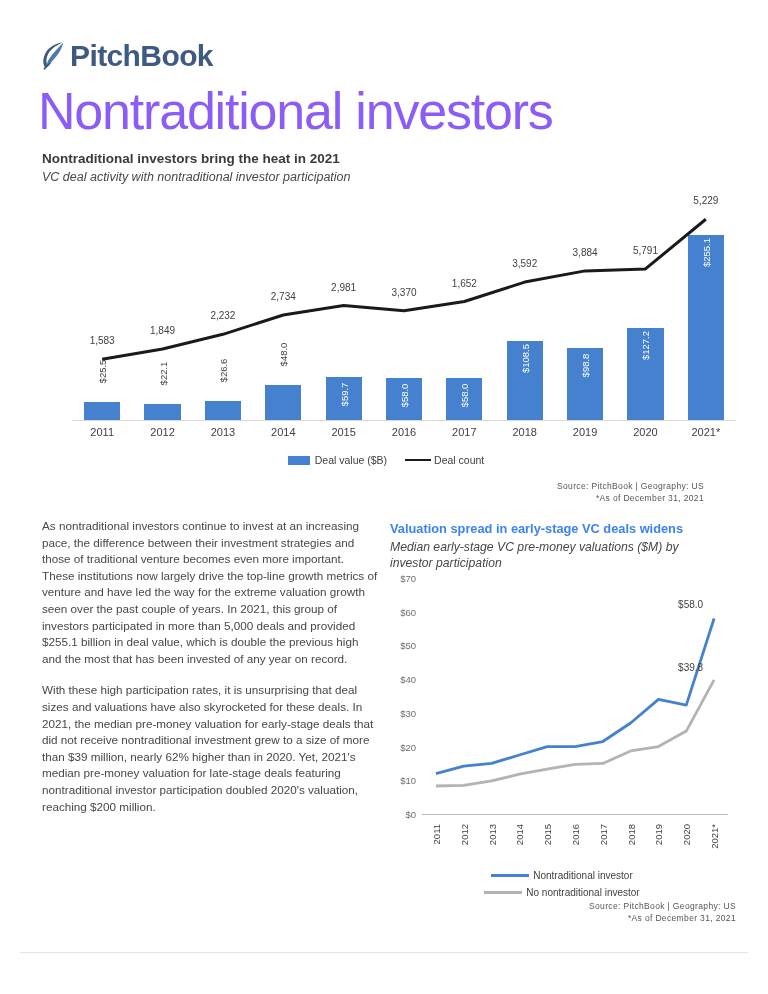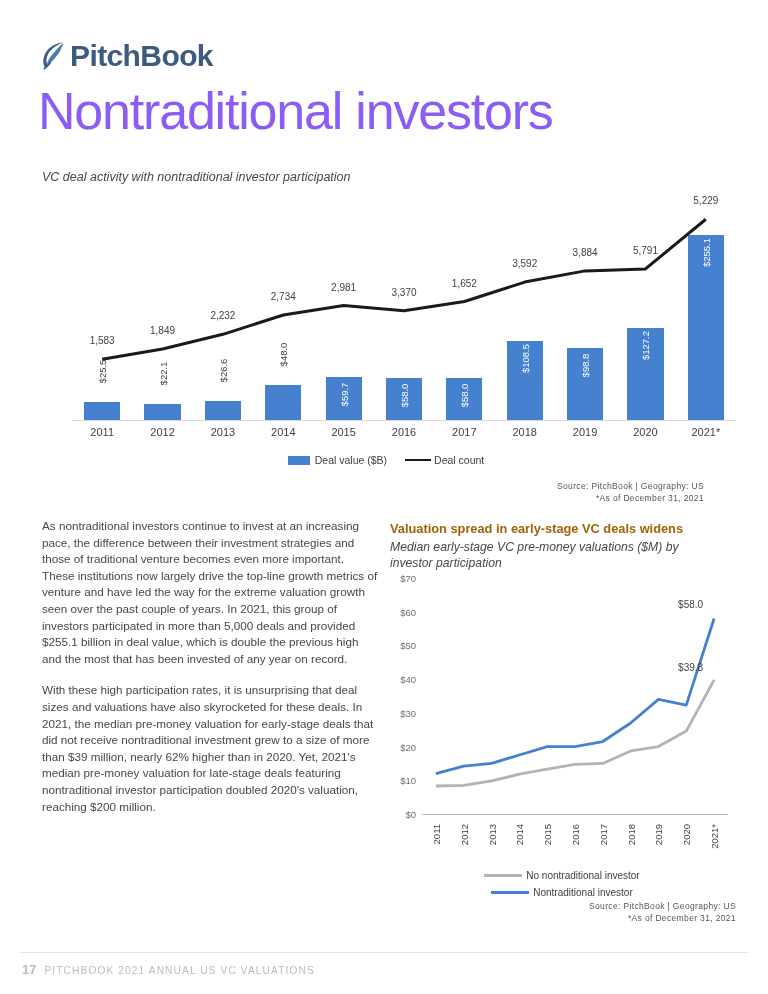--- a/index.html
+++ b/index.html
@@ -50,21 +50,21 @@
   .lg-sw{width:22px;height:9px;background:#4581CE;margin-right:5px;}
   .lg-line{width:26px;height:2.5px;background:#1a1a1a;margin-right:3px;}
 
   .src1{position:absolute;right:32px;top:288px;text-align:right;font-size:8.5px;line-height:12px;color:#53565a;letter-spacing:0.35px;}
 
   
   .copy{position:absolute;left:42px;top:518px;width:336px;font-size:11.7px;line-height:16.6px;color:#45474a;}
   .copy p{margin:0 0 15px 0;}
 
   
-  .c2-title{position:absolute;left:390px;top:521px;font-size:12.8px;font-weight:bold;color:#a16207;}
+  .c2-title{position:absolute;left:390px;top:521px;font-size:12.8px;font-weight:bold;color:#3b82f6;}
   .c2-sub{position:absolute;left:390px;top:539px;width:330px;font-size:12.2px;line-height:16px;font-style:italic;color:#45474a;}
 
   .chart2{position:absolute;left:388px;top:572px;width:348px;height:250px;}
   .c2-plot{position:absolute;left:34px;top:6px;width:306px;height:236px;}
   .ylab2{position:absolute;right:100%;margin-right:6px;font-size:9.5px;color:#6d6e71;transform:translateY(-50%);white-space:nowrap;}
   .c2-base{position:absolute;left:34px;top:242px;width:306px;height:1px;background:#b9b9b9;}
   .pt-lab{position:absolute;font-size:10px;color:#414042;white-space:nowrap;}
 
   .xlabels2{position:absolute;left:388px;top:820px;width:348px;height:50px;}
   .xlab2{position:absolute;font-size:9.5px;color:#414042;writing-mode:vertical-rl;transform:rotate(180deg);white-space:nowrap;}
@@ -90,20 +90,21 @@
     <svg class="logo-mark" viewBox="0 0 26 30">
       <path d="M22.5 1.5 C14 2.5 6.5 7.5 4 15.5 C2.6 20 3.2 24 5.2 27 L7.6 24.4 C6.2 21.8 6 18.6 7.2 15.2 C9.4 8.8 15.4 4.8 22.5 1.5 Z" fill="#3D5A80"></path>
       <path d="M23.4 1.6 C18.6 6.8 13.2 11.8 9.4 17.4 C7.2 20.6 6.4 23.4 7.2 26.6 C9.8 23.2 12.6 19.4 16.2 15.4 C19.4 11.8 22 7.2 23.4 1.6 Z" fill="#4E7BA8"></path>
       <path d="M3.4 27.6 L9.6 21.4 L10.8 22.6 L4.6 28.8 Z" fill="#3D5A80"></path>
     </svg>
     <span class="logo-word">PitchBook</span>
   </div>
 
   <div class="big-title">Nontraditional investors</div>
 
+  <div class="c1-title">Nontraditional investors bring the heat in 2021</div>
   <div class="c1-sub">VC deal activity with nontraditional investor participation</div>
 
   <div class="chart1">
     <div class="c1-plot" id="c1plot">
         <div class="barwrap" style="left: 48.0727px; bottom: 2px; width: 36.2182px; height: 18.5111px;">
           <div class="bar" style="width: 100%; height: 18.5111px;"></div>
           <div class="bar-lab outside" style="top: -36px;">$25.5</div>
         </div>
         <div class="barwrap" style="left: 108.436px; bottom: 2px; width: 36.2182px; height: 16.043px;">
           <div class="bar" style="width: 100%; height: 16.043px;"></div>
@@ -229,33 +230,29 @@
       <div class="xlab2" style="left: 182px; top: 4px;">2016</div>
       <div class="xlab2" style="left: 209.818px; top: 4px;">2017</div>
       <div class="xlab2" style="left: 237.636px; top: 4px;">2018</div>
       <div class="xlab2" style="left: 265.455px; top: 4px;">2019</div>
       <div class="xlab2" style="left: 293.273px; top: 4px;">2020</div>
       <div class="xlab2" style="left: 321.091px; top: 4px;">2021*</div>
     </div>
 
   <div class="legend2">
     <div class="lg2-row">
+      <span class="lg2-line" id="lg2a" style="background: rgb(69, 129, 206);"></span>
+      <span>Nontraditional investor</span>
+    </div>
+    <div class="lg2-row">
       <span class="lg2-line" id="lg2b" style="background: rgb(179, 179, 179);"></span>
       <span>No nontraditional investor</span>
-    </div>
-    <div class="lg2-row">
-      <span class="lg2-line" id="lg2a" style="background: rgb(69, 129, 206);"></span>
-      <span>Nontraditional investor</span>
     </div>
   </div>
 
   <div class="src2">
     <div>Source: PitchBook | Geography: US</div>
     <div>*As of December 31, 2021</div>
   </div>
 
   <div class="foot-rule"></div>
-  <div class="footer">
-    <span class="foot-num">17</span>
-    <span class="foot-txt">PITCHBOOK 2021 ANNUAL US VC VALUATIONS</span>
-  </div>
 
 </div>
 
 </body></html>

